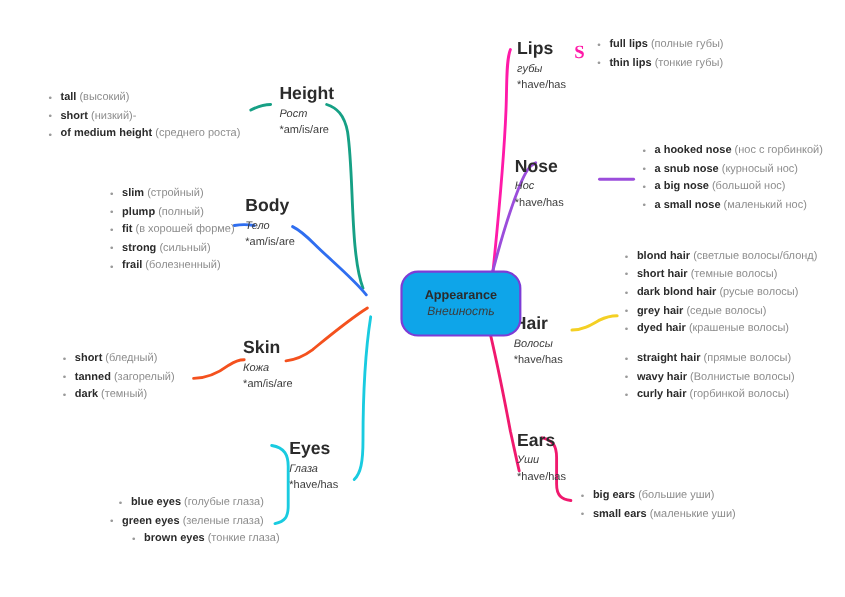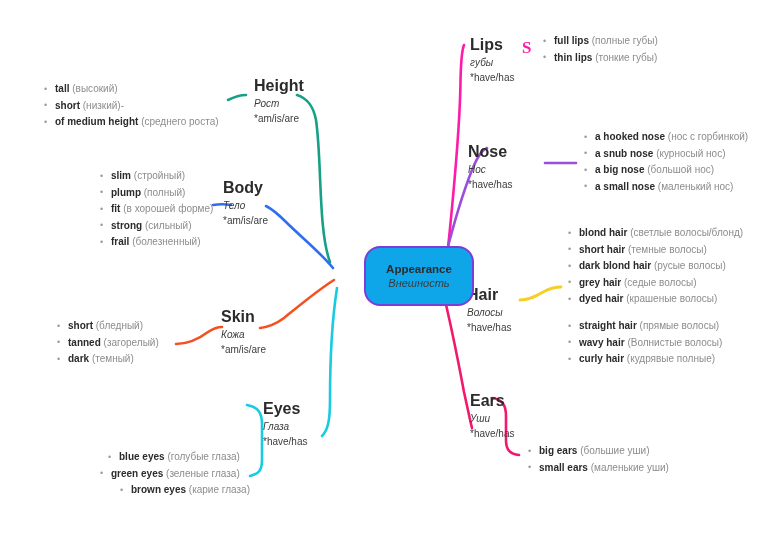--- a/index.html
+++ b/index.html
@@ -213,21 +213,21 @@
     <div class="b-title">Eyes</div>
     <div class="b-sub">Глаза</div>
     <div class="b-verb">*have/has</div>
   </div>
   <ul class="leaf-list ragged" style="left:100px; top:449px;">
     <li style="margin-left:8px;"><b>blue eyes</b>
         <span>(голубые глаза)</span></li>
     <li style="margin-left:0px;"><b>green eyes</b>
         <span>(зеленые глаза)</span></li>
     <li style="margin-left:20px;"><b>brown eyes</b>
-        <span>(карие глаза)</span></li>
+        <span>(тонкие глаза)</span></li>
   </ul>
 
   <div class="branch" style="left:470px; top:33px;">
     <div class="b-title">Lips</div>
     <div class="b-sub">губы</div>
     <div class="b-verb">*have/has</div>
   </div>
   <div class="s-glyph" style="left:522px; top:38px;">S</div>
   <ul class="leaf-list" style="left:543px; top:33px;">
     <li><b>full lips</b>
@@ -268,21 +268,21 @@
         <span>(седые волосы)</span></li>
     <li><b>dyed hair</b>
         <span>(крашеные волосы)</span></li>
   </ul>
   <ul class="leaf-list" style="left:568px; top:318px;">
     <li><b>straight hair</b>
         <span>(прямые волосы)</span></li>
     <li><b>wavy hair</b>
         <span>(Волнистые волосы)</span></li>
     <li><b>curly hair</b>
-        <span>(кудрявые полные)</span></li>
+        <span>(горбинкой волосы)</span></li>
   </ul>
 
   <div class="branch" style="left:470px; top:389px;">
     <div class="b-title">Ears</div>
     <div class="b-sub">Уши</div>
     <div class="b-verb">*have/has</div>
   </div>
   <ul class="leaf-list" style="left:528px; top:443px;">
     <li><b>big ears</b>
         <span>(большие уши)</span></li>

